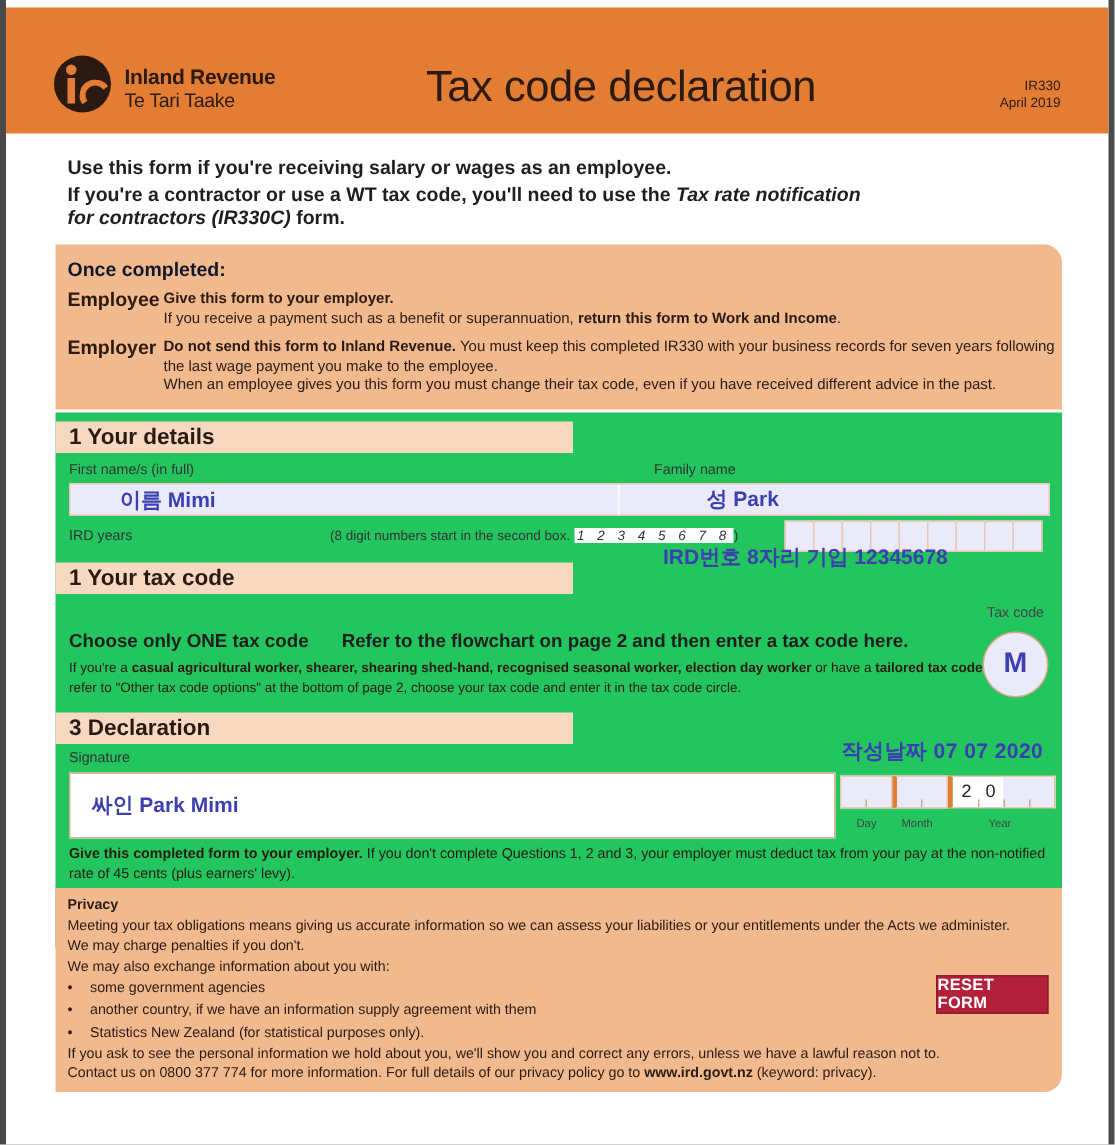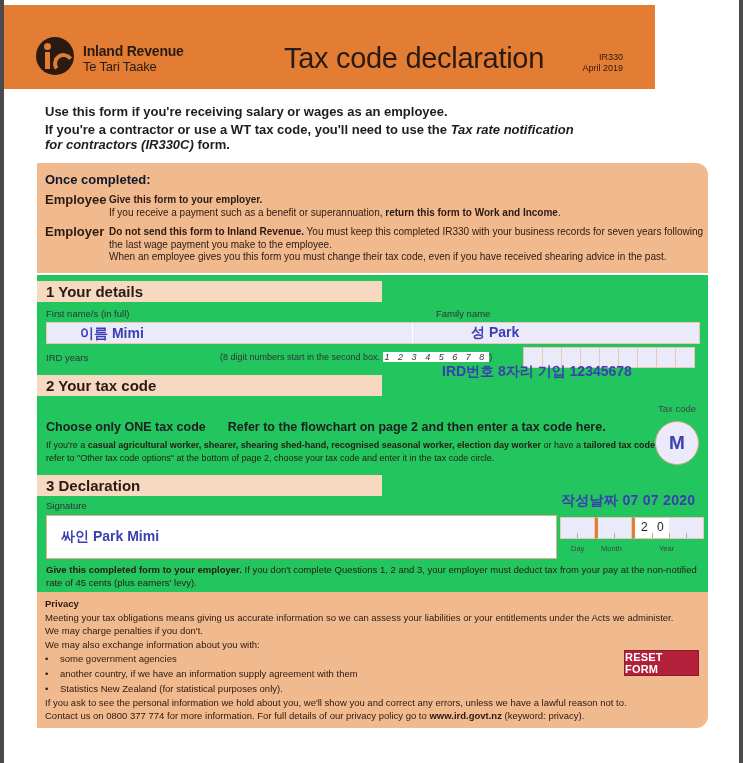--- a/index.html
+++ b/index.html
@@ -7,21 +7,21 @@
     width:743px; height:763px; overflow:hidden;
     background:#4a4a4c;
     font-family:"Liberation Sans", sans-serif;
     position:relative;
   }
   .page {
     position:absolute; left:4px; top:0; width:735px; height:763px;
     background:#ffffff;
   }
   .header {
-    position:absolute; left:0; top:5px; width:651px; height:84px;
+    position:absolute; left:0; top:5px; width:735px; height:84px;
     background:#e37d33;
   }
   .logo-circle {
     position:absolute; left:32px; top:37px; width:38px; height:38px;
     border-radius:50%; background:#2a1a12;
   }
   .logo-circle .i-dot { position:absolute; left:8px; top:6px; width:7px; height:7px; border-radius:50%; background:#e37d33; }
   .logo-circle .i-stem { position:absolute; left:9px; top:15px; width:5px; height:17px; background:#e37d33; }
   .logo-circle .r-arc { position:absolute; left:17px; top:16px; width:13px; height:13px; border:4px solid #e37d33; border-right-color:transparent; border-bottom-color:transparent; border-radius:50%; transform:rotate(10deg); }
   .logo-text1 { position:absolute; left:79px; top:43px; font-size:14px; font-weight:bold; color:#2a1a12; letter-spacing:-0.2px; }
@@ -138,21 +138,21 @@
   <div class="once-box">
     <div class="once-title">Once completed:</div>
     <div class="role-label" style="top:29px;">Employee</div>
     <div class="role-text" style="top:31px;">
       <b>Give this form to your employer.</b><br>
       <span>If you receive a payment such as a benefit or superannuation, </span><b>return this form to Work and Income</b><span>.</span>
     </div>
     <div class="role-label" style="top:61px;">Employer</div>
     <div class="role-text" style="top:63px;">
       <b>Do not send this form to Inland Revenue.</b><span> You must keep this completed IR330 with your business records for seven years following the last wage payment you make to the employee.</span><br>
-      <span>When an employee gives you this form you must change their tax code, even if you have received shearing advice in the past.</span>
+      <span>When an employee gives you this form you must change their tax code, even if you have received different advice in the past.</span>
     </div>
   </div>
 
   <div class="form-area">
 
     <div class="sec-head" style="top:6px;">
       <span>1   Your details</span>
     </div>
     <div class="field-label" style="left:9px; top:33px;">First name/s (in full)</div>
     <div class="field-label" style="left:399px; top:33px;">Family name</div>
@@ -173,21 +173,21 @@
       <div class="ird-box"></div>
       <div class="ird-box"></div>
       <div class="ird-box"></div>
       <div class="ird-box"></div>
       <div class="ird-box"></div>
       <div class="ird-box"></div>
     </div>
     <div class="ird-note">IRD번호 8자리 기입 12345678</div>
 
     <div class="sec-head" style="top:100px;">
-      <span>2   Your tax code</span>
+      <span>1   Your tax code</span>
     </div>
     <div class="tc-line2">
       <span>Choose only ONE tax code</span><span class="gap"></span><span>Refer to the flowchart on page 2 and then enter a tax code here.</span>
     </div>
     <div class="tc-small">
       <span>If you're a </span><b>casual agricultural worker, shearer, shearing shed-hand, recognised seasonal worker, election day worker</b><span> or have a </span><b>tailored tax code</b><span> refer to "Other tax code options" at the bottom of page 2, choose your tax code and enter it in the tax code circle.</span>
     </div>
     <div class="tc-label">Tax code</div>
     <div class="tc-circle">M</div>
 

